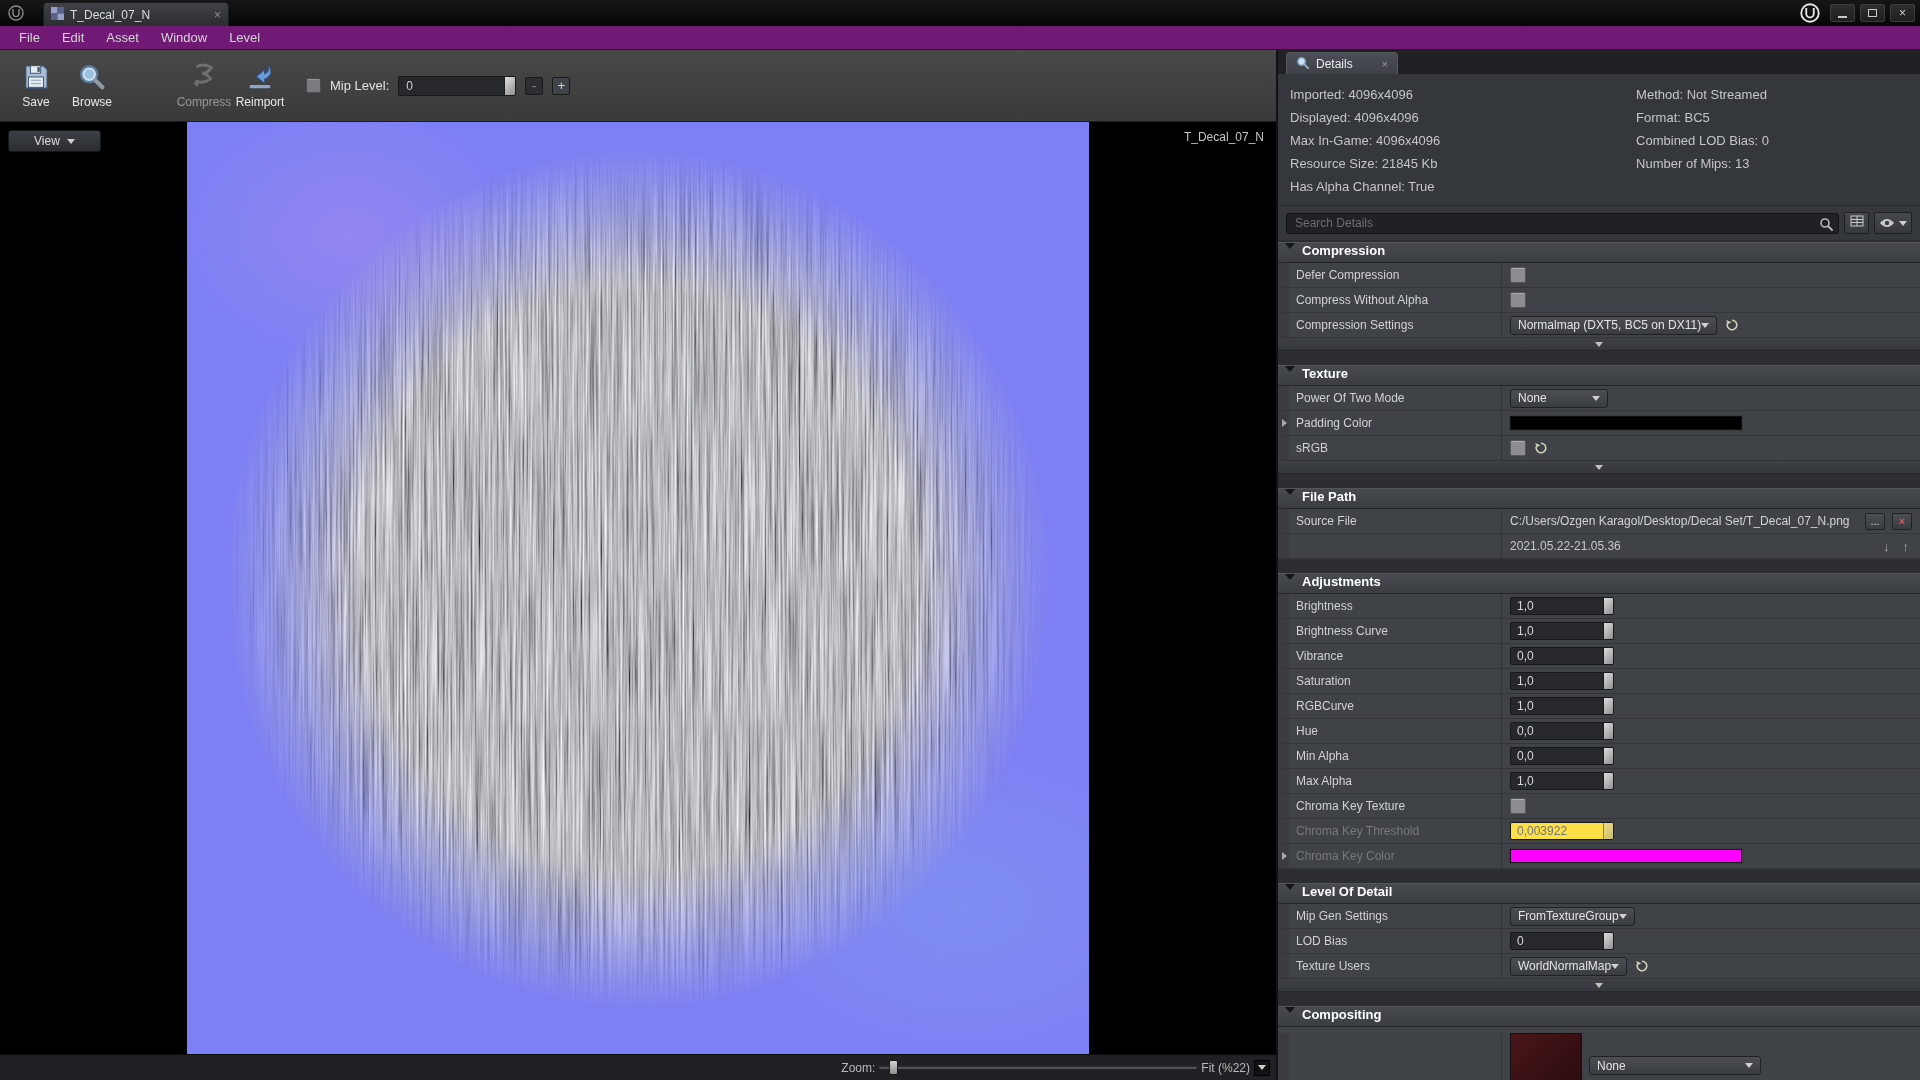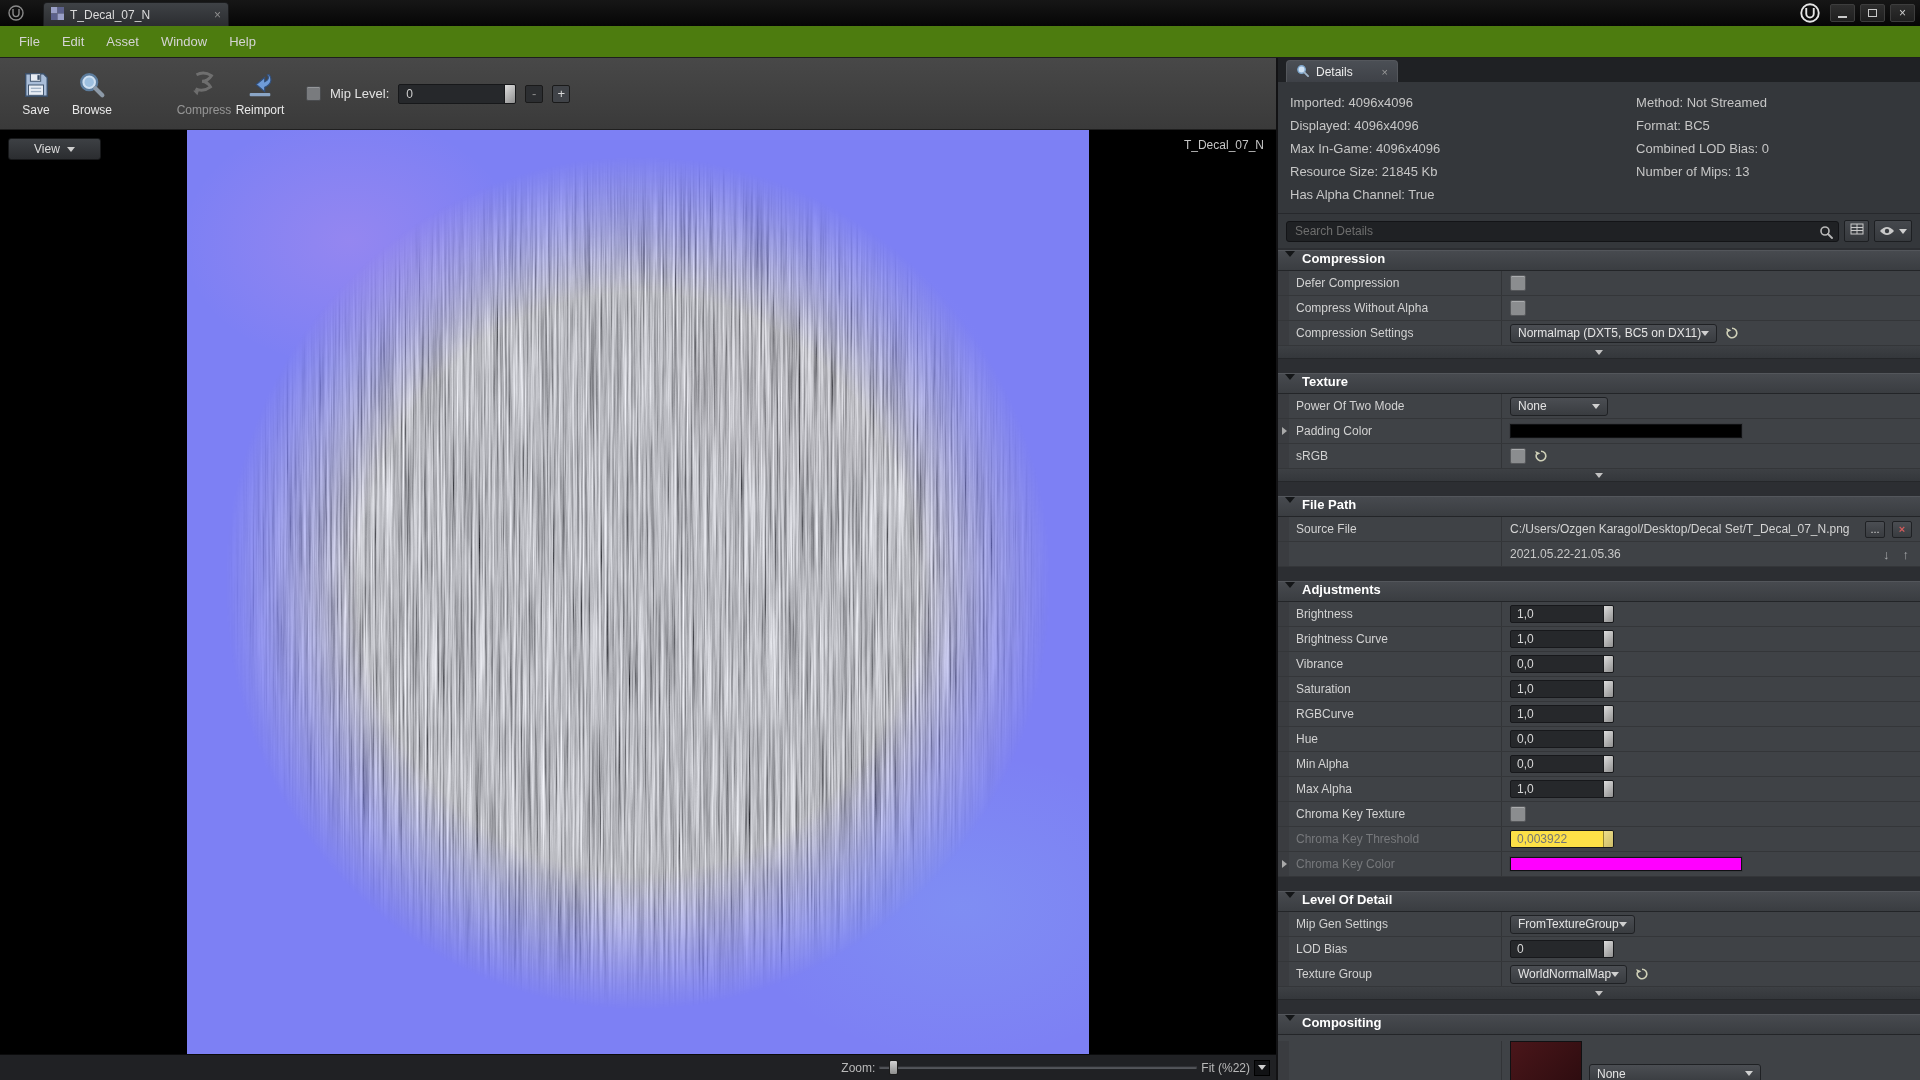--- a/index.html
+++ b/index.html
@@ -16,21 +16,21 @@
   .doc-tab .tab-close{margin-left:auto;color:#8f8f8f;font-size:12px}
   .tb-spacer{flex:1}
   .ue-logo-right{width:20px;height:20px;margin:0 10px 3px 0}
   .win-btns{display:flex;gap:5px;margin:0 5px 4px 0}
   .win-btn{width:25px;height:18px;background:linear-gradient(#2e2e2e,#1f1f1f);border:1px solid #3d3d3d;border-radius:2px;
     display:flex;align-items:center;justify-content:center;color:#cfcfcf;font-size:12px}
   .ic-min{width:9px;border-bottom:2px solid #c9c9c9;margin-top:7px}
   .ic-max{width:9px;height:8px;border:1.5px solid #c9c9c9}
 
   
-  .menubar{height:32px;flex:none;background:#4d7c0f;border-bottom:1px solid #1e1e1e;display:flex;align-items:center;padding-left:8px}
+  .menubar{height:24px;flex:none;background:#701a75;border-bottom:1px solid #1e1e1e;display:flex;align-items:center;padding-left:8px}
   .menu-item{padding:0 11px;line-height:23px;font-size:13px;color:#d4d4d4}
 
   
   .main{flex:1;display:flex;min-height:0}
   .left{width:1278px;flex:none;display:flex;flex-direction:column;border-right:2px solid #121214}
 
   
   .toolbar{height:72px;flex:none;background:linear-gradient(#484848,#3a3a3a);border-bottom:1px solid #1f1f1f;
     display:flex;align-items:center;padding:0 8px}
   .tbar-buttons{display:flex;align-items:center}
@@ -174,21 +174,21 @@
           <span>×</span>
         </div>
     </div>
   </div>
 
   <div class="menubar">
       <div class="menu-item">File</div>
       <div class="menu-item">Edit</div>
       <div class="menu-item">Asset</div>
       <div class="menu-item">Window</div>
-      <div class="menu-item">Help</div>
+      <div class="menu-item">Level</div>
     </div>
 
   <div class="main">
 
     <div class="left">
       <div class="toolbar">
         <div class="tbar-buttons">
             <div class="tbtn">
               <span class="ticon"><svg viewBox="0 0 32 32">
                   <path d="M5 4 h19 l4 4 v20 H5 z" fill="#a9bdd8" stroke="#3b4f68" stroke-width="1.5"></path>
@@ -591,21 +591,21 @@
               </div>
               <div class="pval">
                 <span class="spin">
                   <span class="sval">0</span>
                   <span class="scap"></span>
                 </span>
               </div>
             </div>
             <div class="prow">
               <div class="pname">
-                <span class="plabel">Texture Group</span>
+                <span class="plabel">Texture Users</span>
               </div>
               <div class="pval">
                 <span class="combo">
                   <span class="ctext">WorldNormalMap</span>
                   <span class="carr"></span>
                 </span>
                 <span class="reset">
                   <svg viewBox="0 0 12 12">
                     <path d="M6 1.2 a4.8 4.8 0 1 1 -4.5 3.1" fill="none" stroke="#cfd0b8" stroke-width="1.6"></path>
                     <path d="M0.2 1.0 L1.7 5.2 5.4 3.2 z" fill="#cfd0b8"></path>

